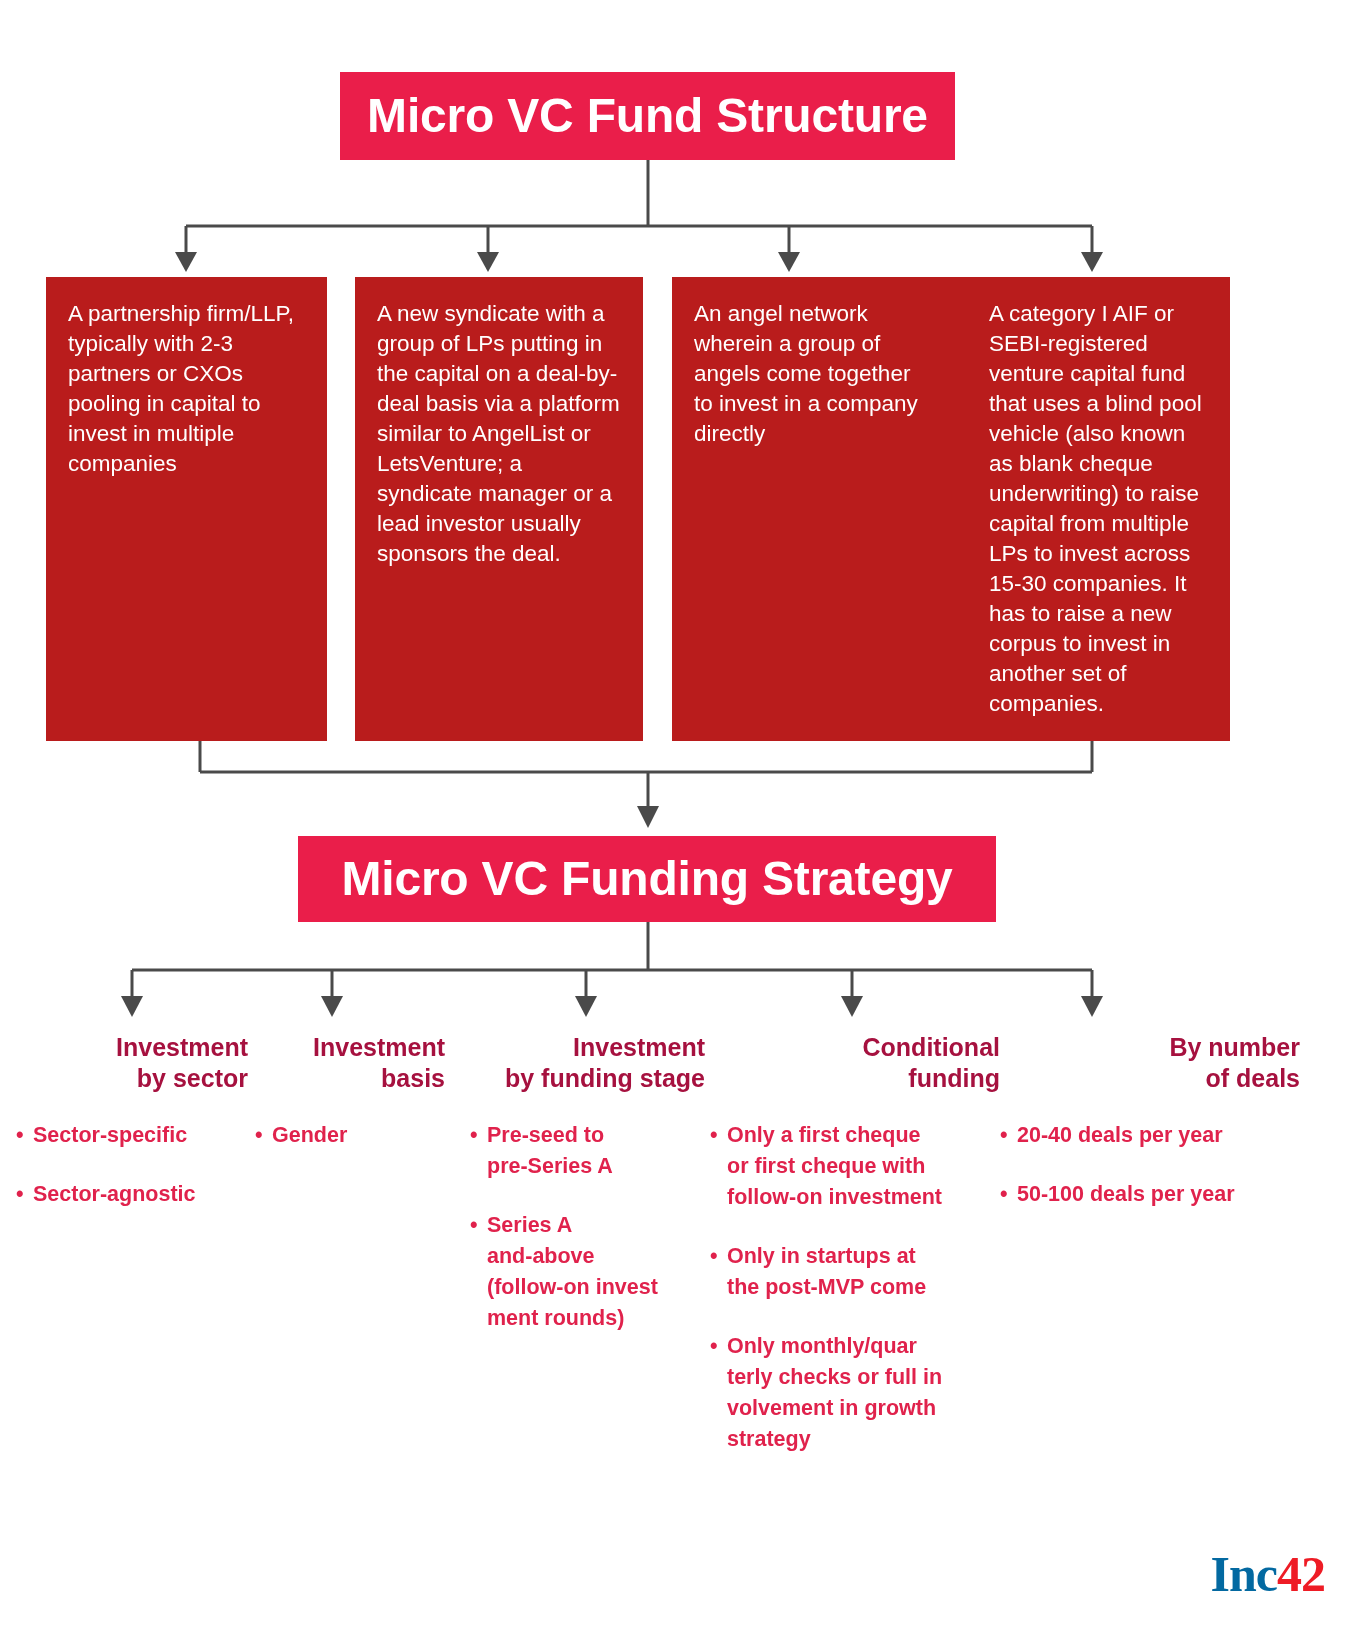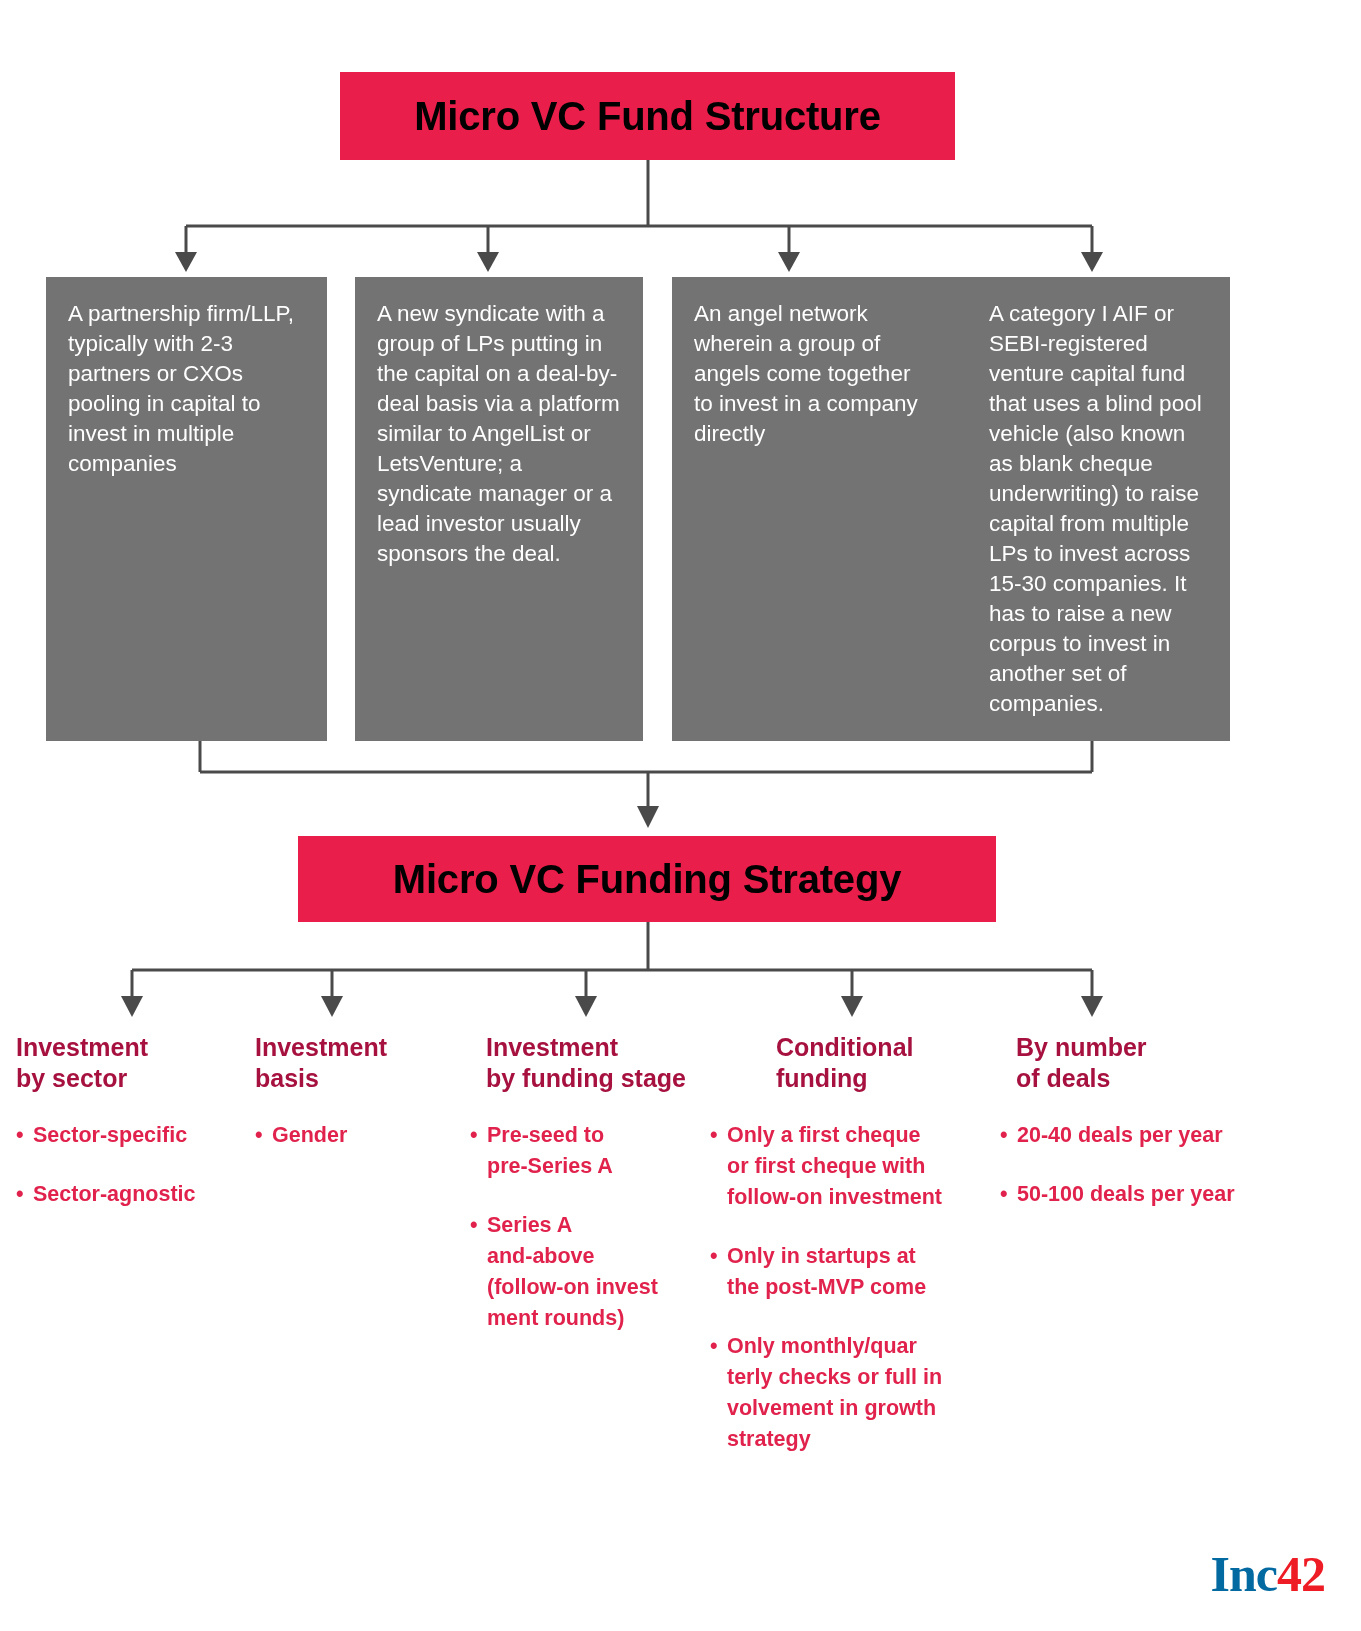--- a/index.html
+++ b/index.html
@@ -13,33 +13,33 @@
 
   
   .banner {
     position: absolute;
     background: #EA1E4A;
     display: flex;
     align-items: center;
     justify-content: center;
   }
   .banner span {
-    color: #000000;
-    font-weight: bold;
-    font-size: 40px;
+    color: #ffffff;
+    font-weight: bold;
+    font-size: 48px;
     letter-spacing: -0.2px;
     line-height: 1;
   }
   #title-1 { left: 340px; top: 72px;  width: 615px; height: 88px; }
   #title-2 { left: 298px; top: 836px; width: 698px; height: 86px; }
 
   
   .card {
     position: absolute;
-    background: #737373;
+    background: #b91c1c;
     padding: 22px 20px 0 22px;
     top: 277px;
     height: 464px;
     overflow: hidden;
   }
   .card p {
     color: #ffffff;
     font-size: 22.5px;
     line-height: 30px;
     font-weight: normal;
@@ -58,20 +58,21 @@
 
   
   .col { position: absolute; top: 1032px; }
   .col h3 {
     color: #A6113F;
     font-size: 25px;
     font-weight: bold;
     line-height: 31px;
     margin-bottom: 26px;
     white-space: pre-line;
+    text-align: right;
   }
   .col ul { list-style: none; }
   .col li {
     color: #E0224C;
     font-size: 21.5px;
     font-weight: bold;
     line-height: 31px;
     margin-bottom: 28px;
     position: relative;
     padding-left: 17px;

